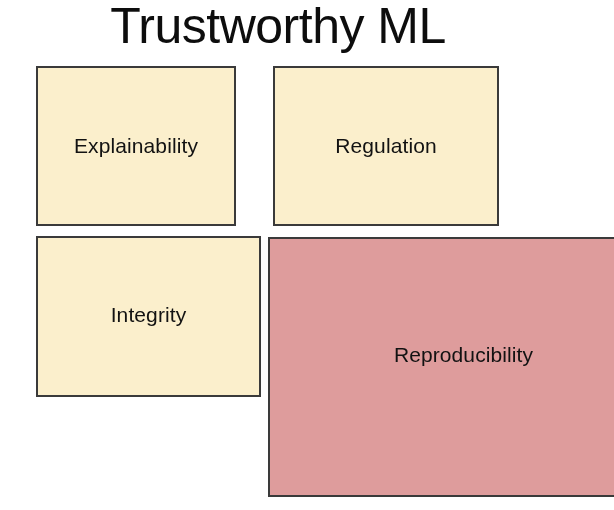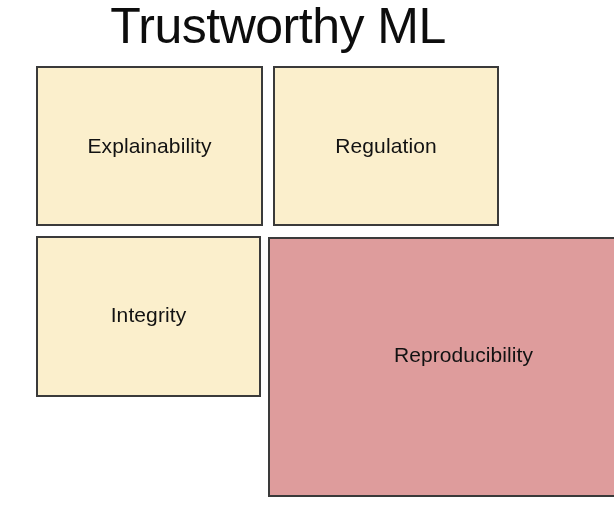--- a/index.html
+++ b/index.html
@@ -46,21 +46,21 @@
   .concept-label {
     font-size: 21px;
     line-height: 24px;
     color: #121212;
     font-weight: 400;
     letter-spacing: 0.1px;
     font-family: "Liberation Sans", sans-serif;
   }
   
   #box-explainability {
-    left: 8px;  top: 66px;  width: 227px; height: 160px;
+    left: 8px;  top: 66px;  width: 200px; height: 160px;
   }
   #box-regulation {
     left: 245px; top: 66px;  width: 226px; height: 160px;
   }
   #box-integrity {
     left: 8px;  top: 236px; width: 225px; height: 161px;
   }
   #box-reproducibility {
     left: 240px; top: 237px; width: 391px; height: 260px; align-items: center;
   }

